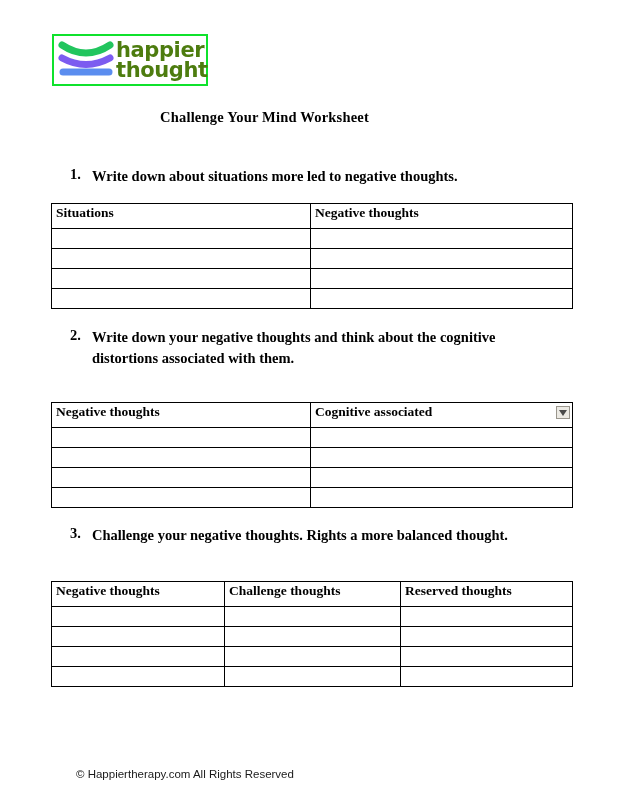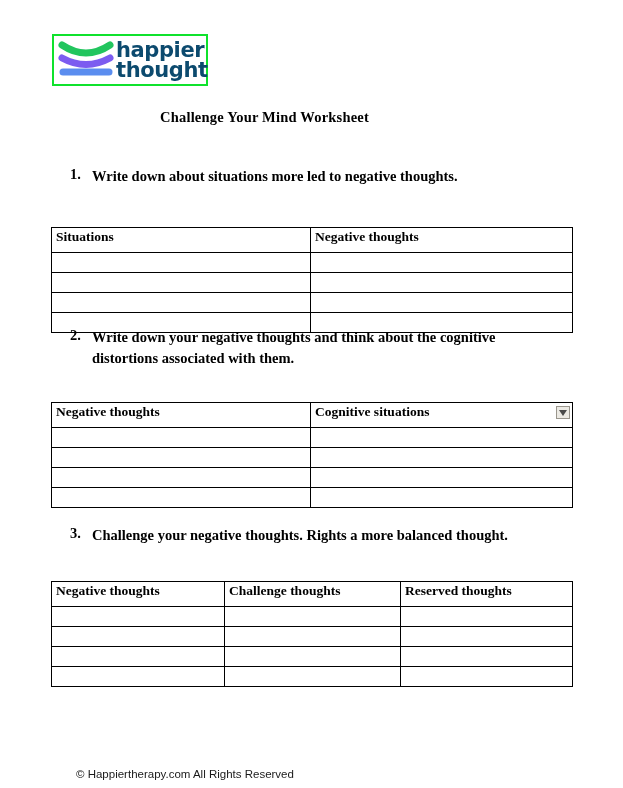--- a/index.html
+++ b/index.html
@@ -35,21 +35,21 @@
     margin-left: 4px;
     flex: 0 0 auto;
     position: relative;
   }
   .logo-marks svg { display: block; }
   .logo-wordmark {
     font-family: "DejaVu Sans", sans-serif;
     font-weight: bold;
     font-size: 21px;
     line-height: 20px;
-    color: #0c4a6e;
+    color: #4d7c0f;
     letter-spacing: -0.4px;
     margin-left: 2px;
   }
   .logo-wordmark div { white-space: nowrap; }
 
   
   .doc-title {
     position: absolute;
     left: 0;
     top: 109px;
@@ -100,21 +100,21 @@
     font-size: 13.5px;
     font-weight: bold;
     height: 23px;
     padding: 1px 0 0 4px;
     position: relative;
   }
   .wk-table td {
     height: 19px;
   }
 
-  #table-1 { left: 51px; top: 203px; width: 521px; margin-top: 24px; }
+  #table-1 { left: 51px; top: 203px; width: 521px; }
   #table-2 { left: 51px; top: 402px; width: 521px; }
   #table-3 { left: 51px; top: 581px; width: 521px; }
 
   
   .dropdown-btn {
     position: absolute;
     right: 2px;
     top: 3px;
     width: 14px;
     height: 13px;
@@ -201,21 +201,21 @@
 
 <table class="wk-table" id="table-2">
   <colgroup>
     <col style="width:259px">
       <col style="width:262px">
   </colgroup>
   <thead>
     <tr>
       <th>Negative thoughts</th>
       <th>
-        <span>Cognitive situations</span>
+        <span>Cognitive associated</span>
         <span class="dropdown-btn">
           <svg width="8" height="6" viewBox="0 0 8 6" xmlns="http://www.w3.org/2000/svg">
             <polygon points="0,0 8,0 4,6" fill="#4a4a4a"></polygon>
           </svg>
         </span>
       </th>
     </tr>
   </thead>
   <tbody>
     <tr>

